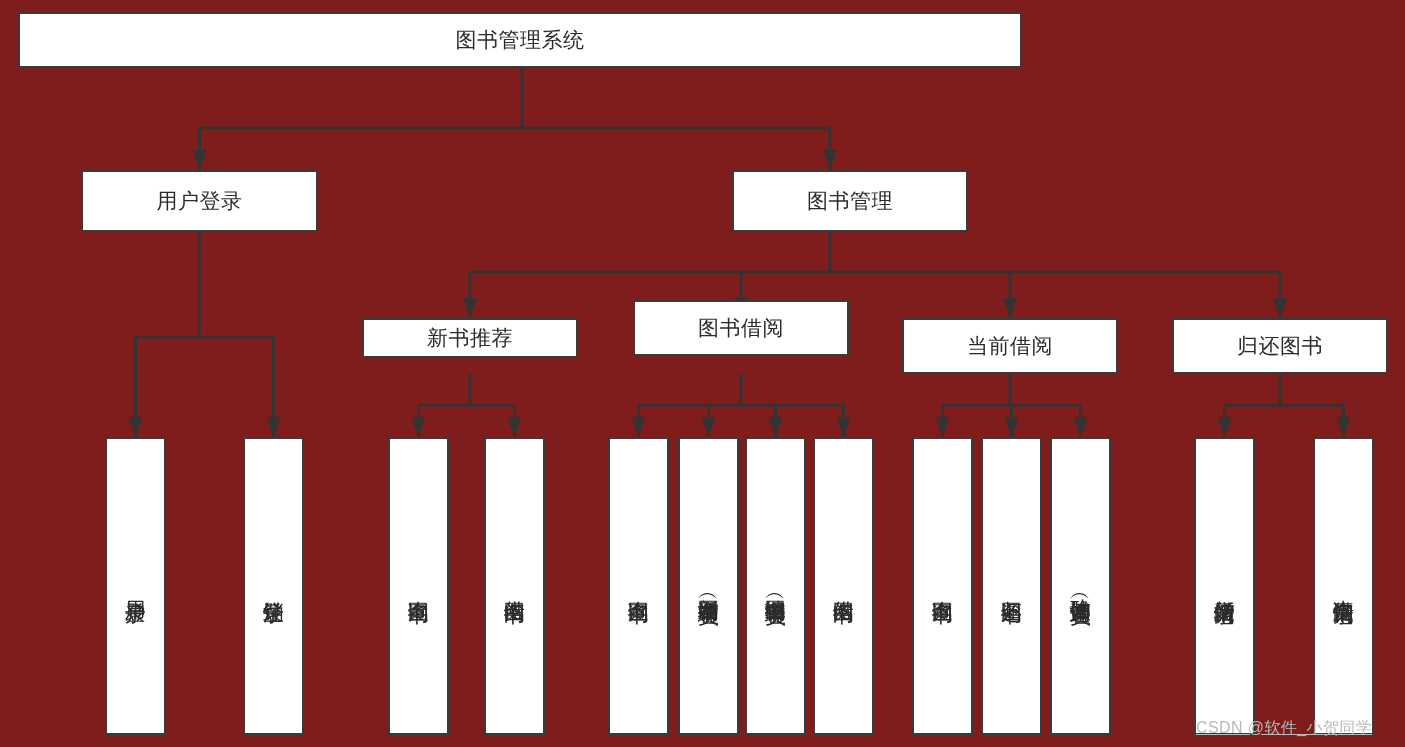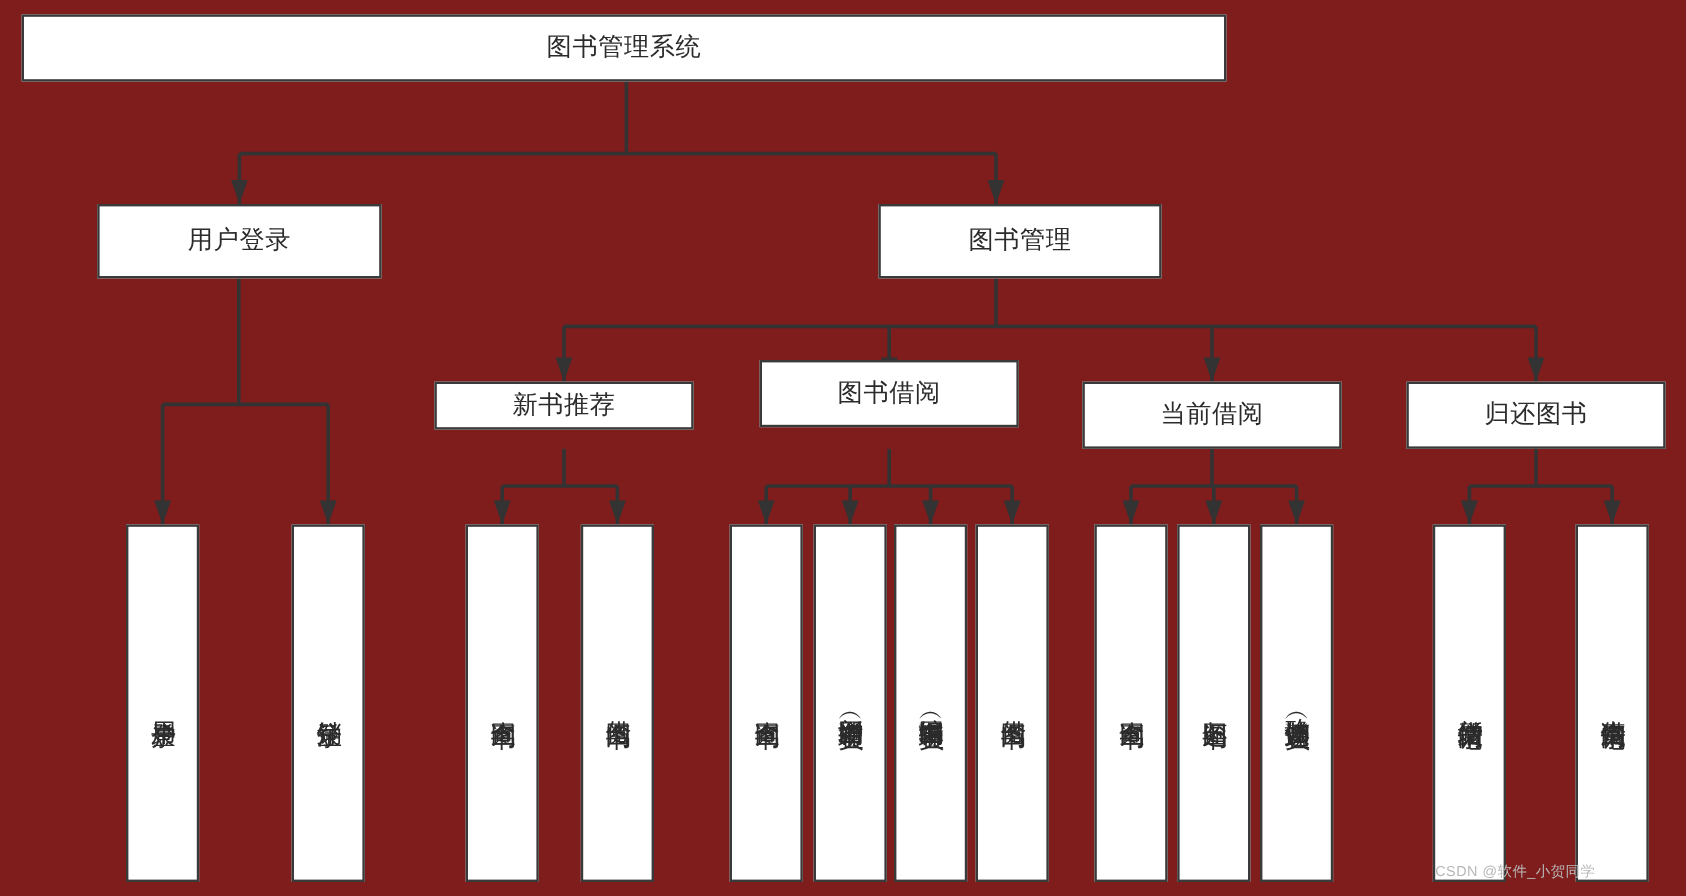--- a/index.html
+++ b/index.html
@@ -52,25 +52,26 @@
     line-height: 1.32;
     letter-spacing: 1px;
     white-space: nowrap;
     text-align: center;
   }
   .node-box.vertical.tall-text .node-label {
     line-height: 1.3;
   }
   .watermark {
     position: absolute;
-    font-size: 12px;
+    font-size: 16px;
     color: #b9b9b9;
     white-space: nowrap;
     letter-spacing: 0.4px;
     user-select: none;
+    text-decoration: underline;
   }
 </style>
 </head>
 <body>
 
 <div id="diagram-root">
   <svg id="tree-svg" viewBox="0 0 1405 747" xmlns="http://www.w3.org/2000/svg" aria-hidden="true">
       <line x1="522" y1="68" x2="522" y2="128" stroke="#333333" stroke-width="3"></line>
       <line x1="199.5" y1="128" x2="830" y2="128" stroke="#333333" stroke-width="3"></line>
       <line x1="199.5" y1="128" x2="199.5" y2="170" stroke="#333333" stroke-width="3"></line>

